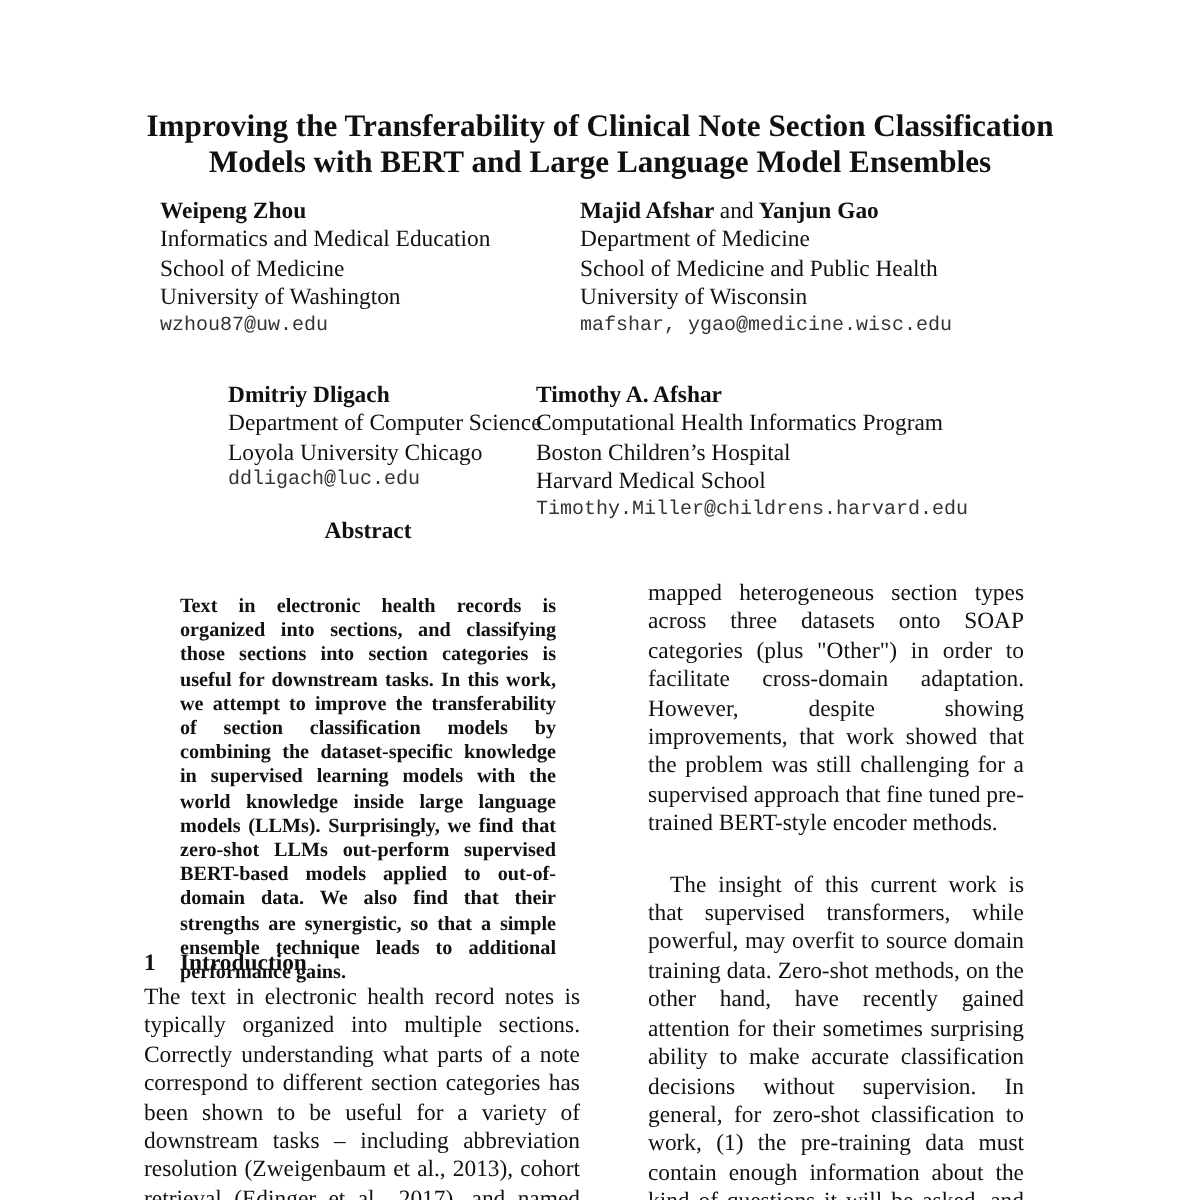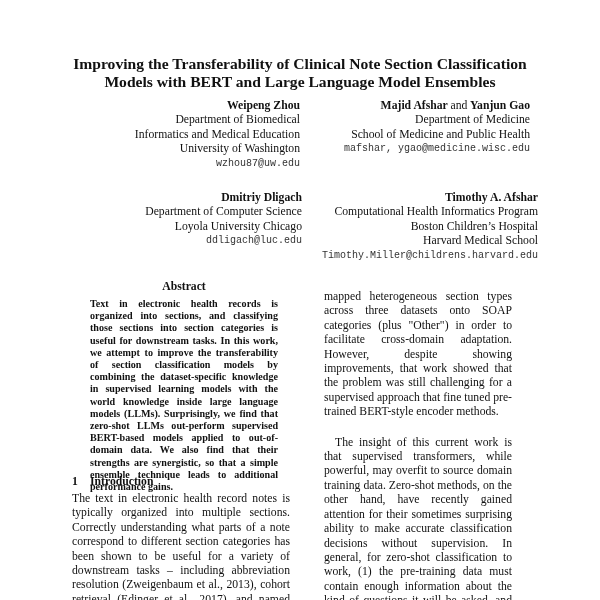--- a/index.html
+++ b/index.html
@@ -3,32 +3,32 @@
 <meta charset="utf-8">
 <style>
   html, body { margin: 0; padding: 0; background: #ffffff; }
   body { width: 600px; height: 600px; overflow: hidden; position: relative;
          font-family: "Liberation Serif", "DejaVu Serif", serif; color: #111; }
   .page { position: absolute; left: 0; top: 0; width: 505px; height: 600px; padding-left: 29px; }
 
   .title { position: absolute; left: 60px; top: 55px; width: 480px; text-align: center;
            font-weight: bold; font-size: 15.6px; line-height: 18px; }
 
-  .author-block { position: absolute; text-align: right; font-size: 11.7px; line-height: 14.4px; }
+  .author-block { position: absolute; text-align: left; font-size: 11.7px; line-height: 14.4px; }
   .author-block .name { font-weight: bold; }
   .author-block .name .and { font-weight: normal; }
   .author-block .email { font-family: "Liberation Mono", "DejaVu Sans Mono", monospace;
                          font-size: 10px; color: #333; }
 
   .a1 { left: 80px; top: 99px; width: 220px; }
   .a2 { left: 290px; top: 99px; width: 240px; }
   .a3 { left: 114px; top: 191px; width: 188px; }
   .a4 { left: 268px; top: 191px; width: 270px; }
 
-  .abstract-head { position: absolute; left: 90px; top: 280px; width: 188px;
+  .abstract-head { position: absolute; left: 90px; top: 259px; width: 188px;
                    text-align: center; font-weight: bold; font-size: 11.7px; }
   .abstract-body { position: absolute; left: 90px; top: 298px; width: 188px;
                    font-size: 10.1px; line-height: 12.2px; text-align: justify; font-weight: bold; }
 
   .section-head { position: absolute; left: 72px; top: 475px; font-weight: bold; font-size: 11.7px; }
   .section-head .num { display: inline-block; width: 18px; }
 
   .col-left-body { position: absolute; left: 72px; top: 492px; width: 218px;
                    font-size: 11.7px; line-height: 14.4px; text-align: justify; }
   .col-right-body { position: absolute; left: 308px; top: 274px; width: 220px;
@@ -42,34 +42,35 @@
 
 <div class="page">
 
   <div class="title">
     <div>Improving the Transferability of Clinical Note Section Classification</div>
     <div>Models with BERT and Large Language Model Ensembles</div>
   </div>
 
   <div class="author-block a1">
     <div class="name">Weipeng Zhou</div>
-    <div>Department of Biomedical</div>
     <div>Informatics and Medical Education</div>
+    <div>School of Medicine</div>
     <div>University of Washington</div>
     <div class="email">wzhou87@uw.edu</div>
   </div>
 
   <div class="author-block a2">
     <div class="name">
       <span>Majid Afshar</span>
       <span class="and">and</span>
       <span>Yanjun Gao</span>
     </div>
     <div>Department of Medicine</div>
     <div>School of Medicine and Public Health</div>
+    <div>University of Wisconsin</div>
     <div class="email">mafshar, ygao@medicine.wisc.edu</div>
   </div>
 
   <div class="author-block a3">
     <div class="name">Dmitriy Dligach</div>
     <div>Department of Computer Science</div>
     <div>Loyola University Chicago</div>
     <div class="email">ddligach@luc.edu</div>
   </div>
 

